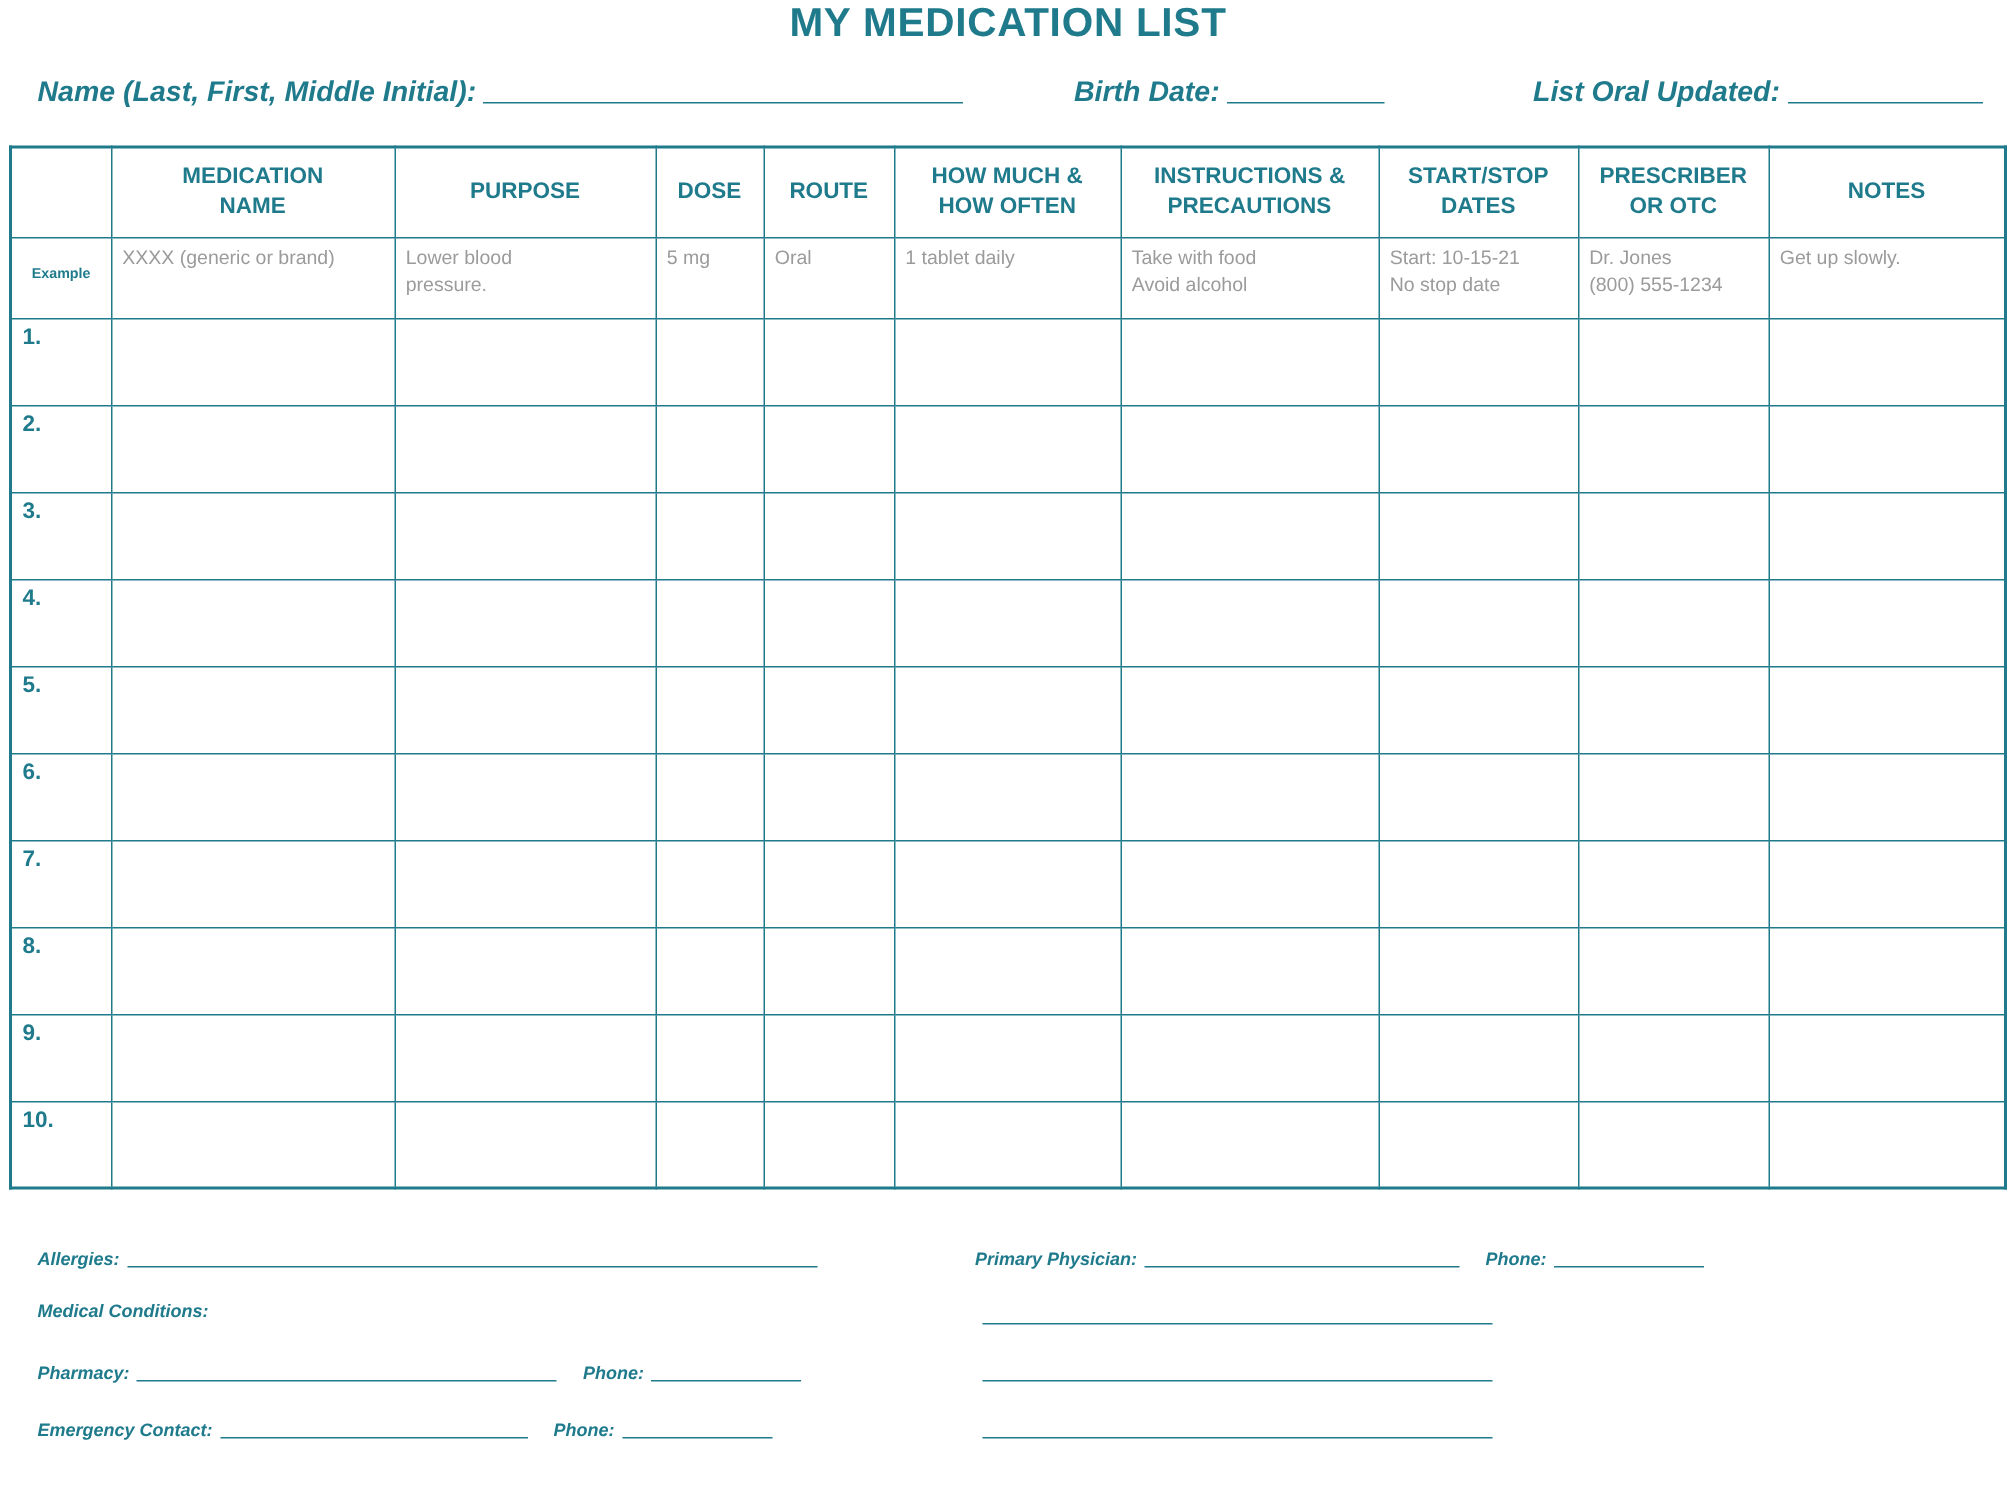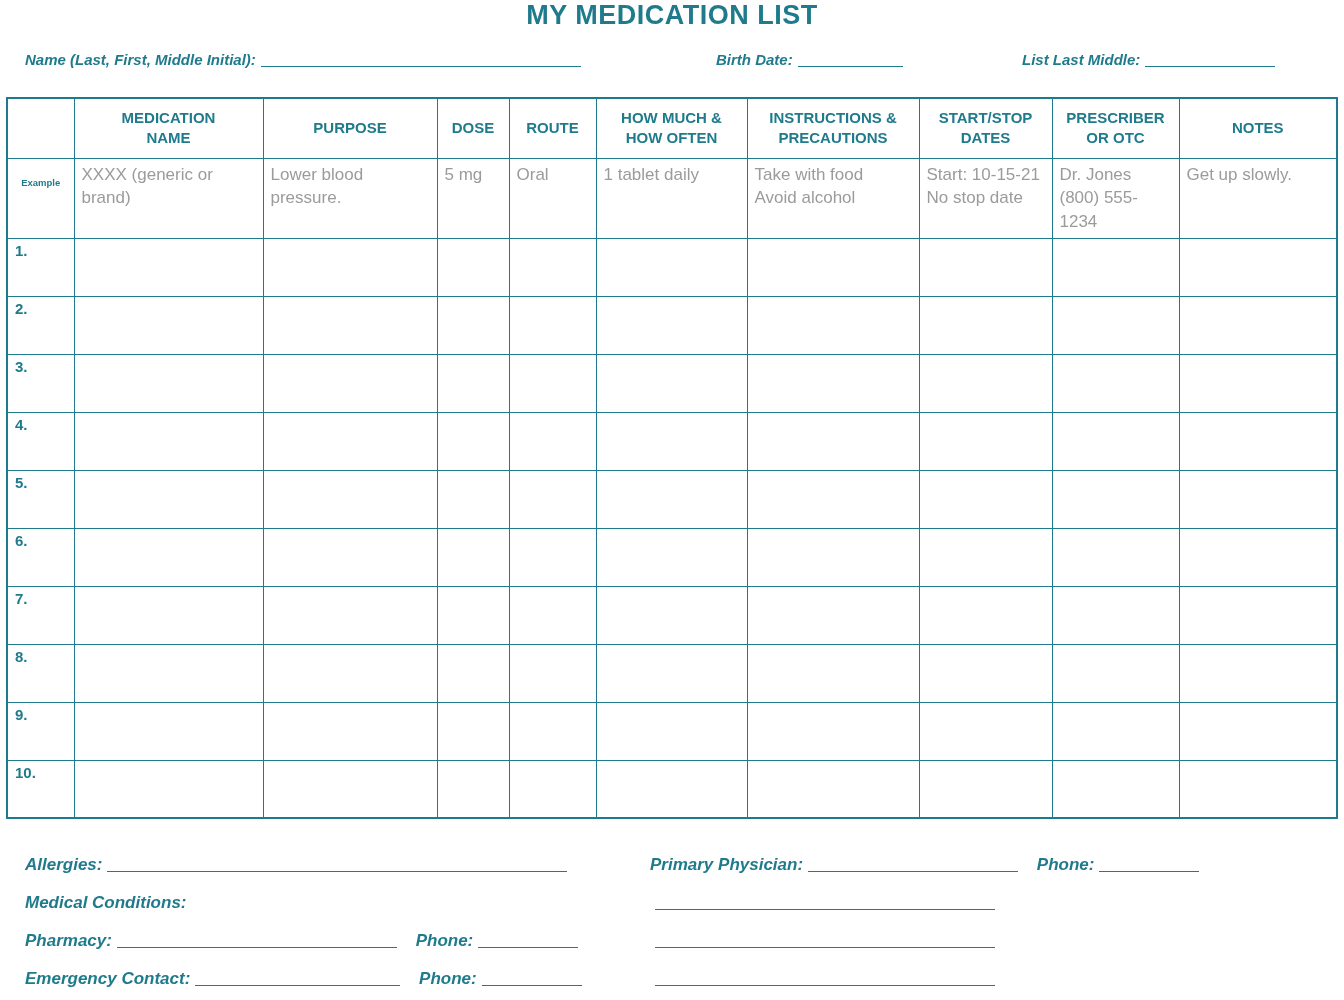--- a/index.html
+++ b/index.html
@@ -12,21 +12,21 @@
     font-family:"Liberation Sans", sans-serif;
     position:relative;overflow:hidden;
   }
   .title{
     text-align:center;color:var(--teal);
     font-size:27px;font-weight:bold;letter-spacing:.5px;
   }
   
   .head-fields{
     position:relative;height:34px;margin-top:16px;
-    color:var(--teal);font-weight:bold;font-style:italic;font-size:15px;
+    color:var(--teal);font-weight:bold;font-style:italic;font-size:19px;
   }
   .hf{position:absolute;top:4px;white-space:nowrap;}
   .hf-name{left:25px;}
   .hf-birth{left:716px;}
   .hf-updated{left:1022px;}
   .fill-line{
     display:inline-block;border-bottom:1.6px solid var(--teal);
     height:14px;margin-left:5px;vertical-align:baseline;transform:translateY(2px);
   }
   .w320{width:320px;} .w105{width:105px;} .w130{width:130px;}
@@ -46,53 +46,53 @@
   .med-table th{
     color:var(--teal);font-size:15px;font-weight:bold;
     text-align:center;vertical-align:middle;height:60px;
     white-space:pre-line;line-height:1.35;
   }
   td.example-label{
     color:var(--teal);font-size:9.5px;font-weight:bold;
     text-align:center;vertical-align:top;padding-top:18px;height:54px;
   }
   td.example-cell{
-    color:var(--gray);font-size:17px;vertical-align:top;
+    color:var(--gray);font-size:13px;vertical-align:top;
     padding:4px 7px;white-space:pre-line;line-height:1.4;
   }
   td.num-cell{
     color:var(--teal);font-size:15px;font-weight:bold;
     vertical-align:top;padding:3px 0 0 7px;height:58px;
   }
   td.empty-cell{height:58px;}
 
   
   .footer{
     margin-top:36px;padding-left:25px;
     display:grid;grid-template-columns:625px 1fr;
     row-gap:14px;
-    color:var(--teal);font-weight:bold;font-style:italic;font-size:17px;
+    color:var(--teal);font-weight:bold;font-style:italic;font-size:12px;
   }
   .footer .frow{white-space:nowrap;height:24px;}
   .phone-gap{margin-left:14px;}
 </style>
 </head>
 <body>
 
 <div class="title">MY MEDICATION LIST</div>
 
 <div class="head-fields">
   <span class="hf hf-name">
     <span>Name (Last, First, Middle Initial):</span><span class="fill-line w320"></span>
   </span>
   <span class="hf hf-birth">
     <span>Birth Date:</span><span class="fill-line w105"></span>
   </span>
   <span class="hf hf-updated">
-    <span>List Last Middle:</span><span class="fill-line w130"></span>
+    <span>List Oral Updated:</span><span class="fill-line w130"></span>
   </span>
 </div>
 
 <table class="med-table">
   <colgroup>
     <col style="width:67px">
       <col style="width:189px">
       <col style="width:174px">
       <col style="width:72px">
       <col style="width:87px">

